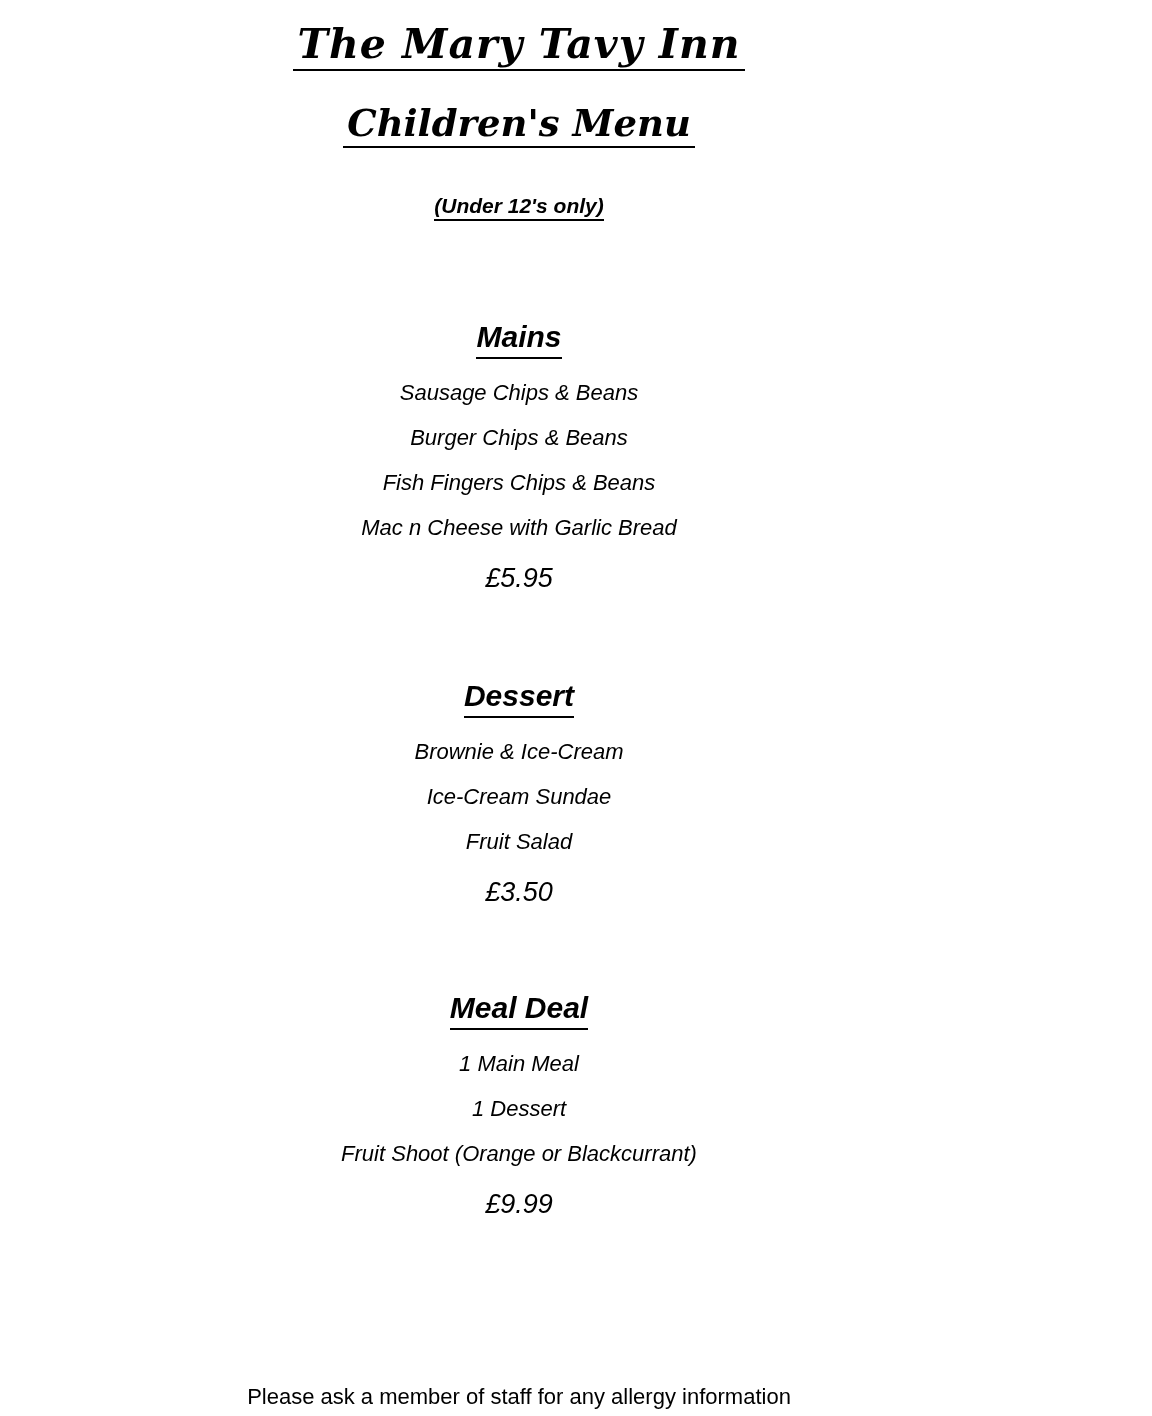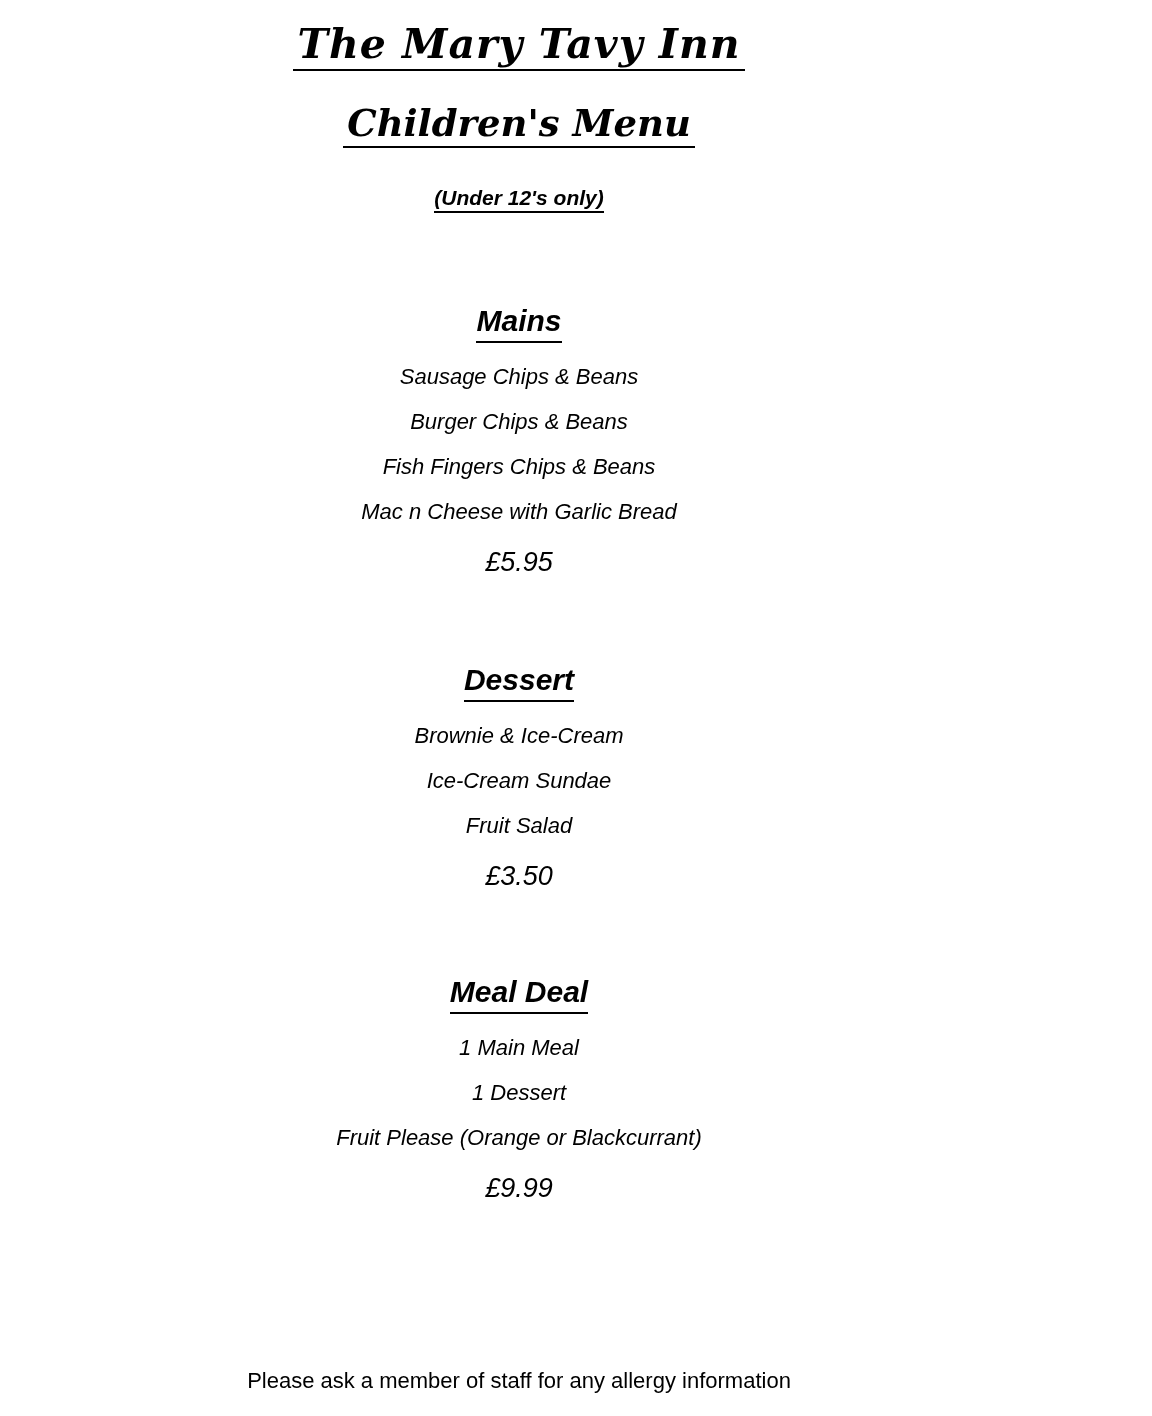--- a/index.html
+++ b/index.html
@@ -47,21 +47,21 @@
     font-size: 37px;
     margin: 0;
     padding-top: 32px;
     line-height: 1.1;
   }
   .title-note {
     font-family: "Liberation Sans", sans-serif;
     font-style: italic;
     font-weight: bold;
     font-size: 21px;
-    margin: 8px;
+    margin: 16px;
     padding-top: 30px;
   }
   .title-note .underlined {
     display: inline-block;
     border-bottom: 2px solid #000;
     padding-bottom: 1px;
   }
 
   
   .section {
@@ -144,19 +144,19 @@
     <p class="item">Fruit Salad</p>
     <p class="price">£3.50</p>
   </div>
 
   <div class="section" id="section-mealdeal">
     <div class="section-heading">
       <span>Meal Deal</span>
     </div>
     <p class="item">1 Main Meal</p>
     <p class="item">1 Dessert</p>
-    <p class="item">Fruit Please (Orange or Blackcurrant)</p>
+    <p class="item">Fruit Shoot (Orange or Blackcurrant)</p>
     <p class="price">£9.99</p>
   </div>
 
   <p class="footer-note">Please ask a member of staff for any allergy information</p>
 
 </div>
 
 </body></html>

